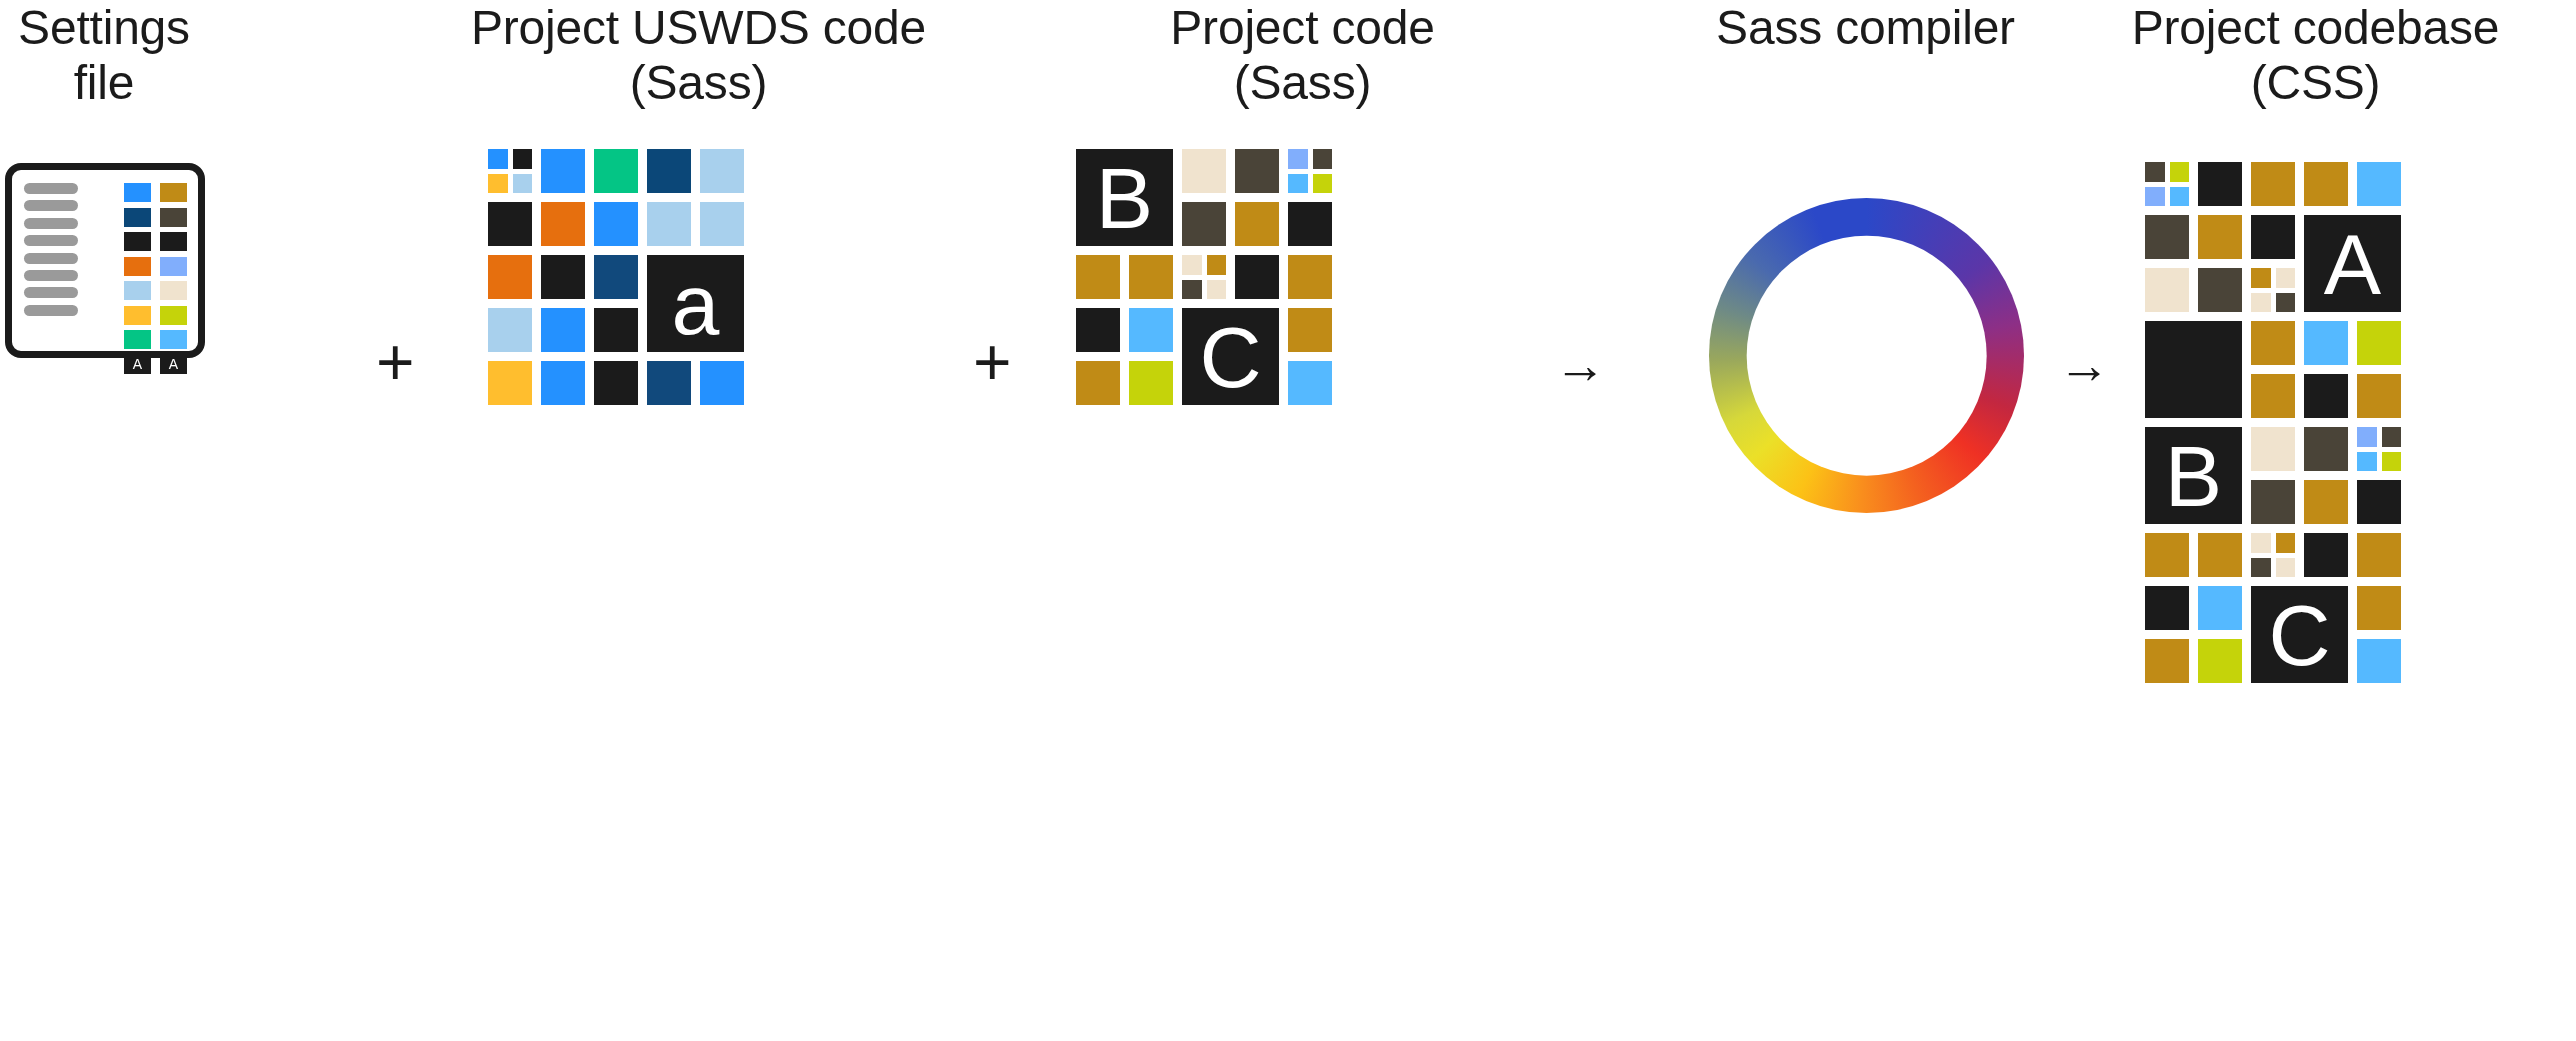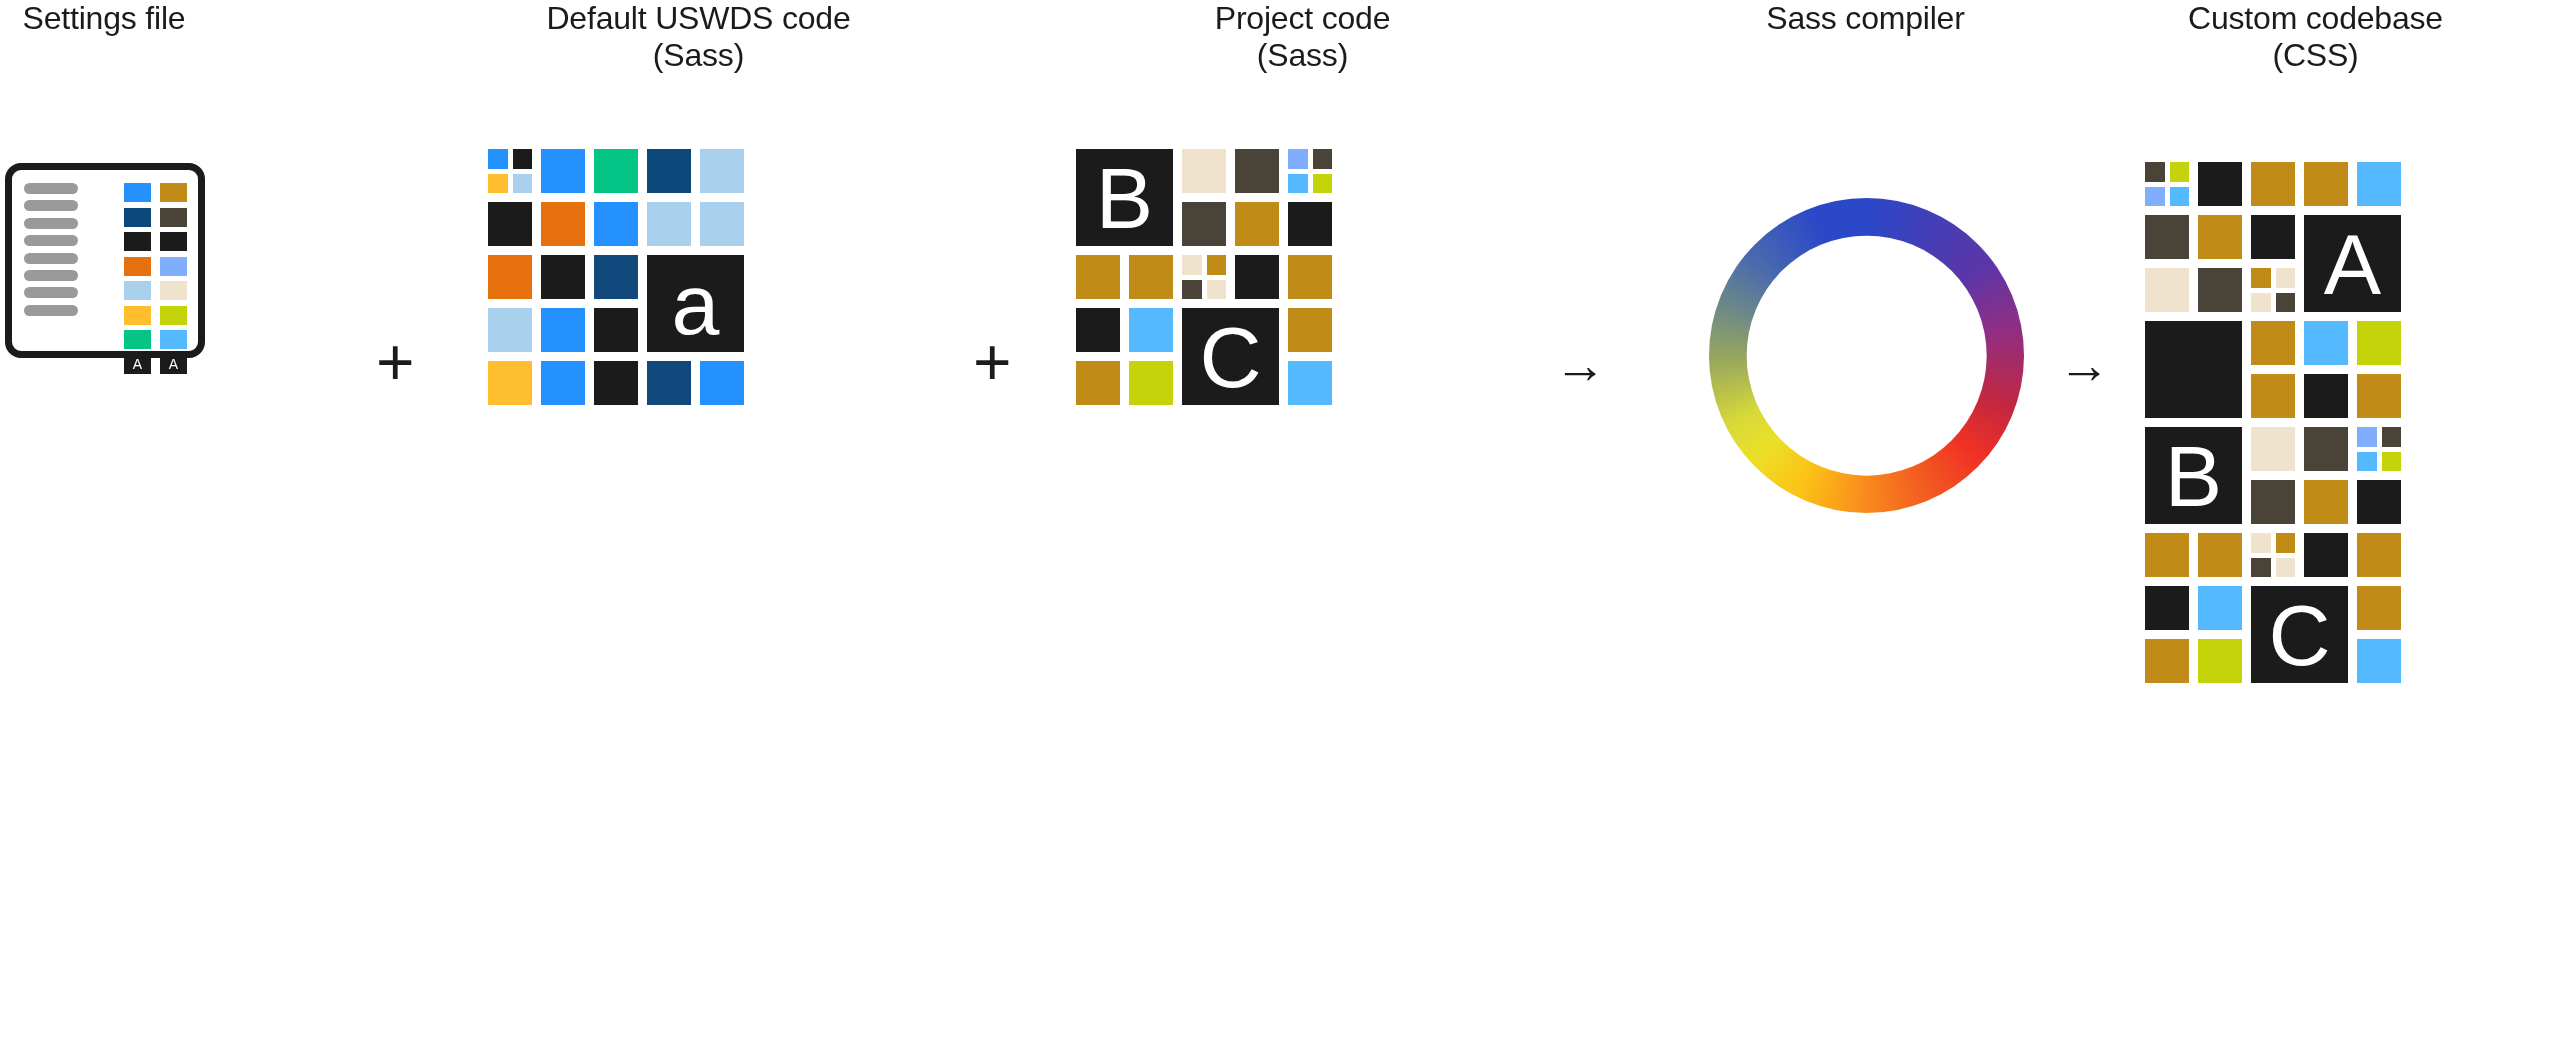--- a/index.html
+++ b/index.html
@@ -5,21 +5,21 @@
   html,body{margin:0;padding:0;background:#ffffff;}
   body{
     width:2576px;height:1042px;position:relative;overflow:hidden;
     font-family:"Liberation Sans","DejaVu Sans",sans-serif;
     color:#1b1b1b;
   }
   .stage{position:absolute;inset:0;}
 
   
   .heading{
-    position:absolute;text-align:center;font-size:32px;line-height:1.15;
+    position:absolute;text-align:center;font-size:48px;line-height:1.15;
     color:#1b1b1b;font-weight:400;letter-spacing:-0.2px;white-space:pre-line;
   }
 
   
   .settings-card{
     position:absolute;left:5px;top:163px;width:200px;height:195px;
     border:7px solid #1b1b1b;border-radius:16px;background:#ffffff;
     box-sizing:border-box;
   }
   .settings-rows{
@@ -92,26 +92,26 @@
     width:76.4%;height:76.4%;border-radius:50%;background:#ffffff;
   }
 </style>
 </head>
 <body>
 
 <div class="stage">
 
   <div id="headings">
       <div class="heading" style="left: 0px; top: 0px; width: 208px;">Settings file</div>
-      <div class="heading" style="left: 419px; top: 0px; width: 559px;">Default USWDS code
+      <div class="heading" style="left: 419px; top: 0px; width: 559px;">Project USWDS code
 (Sass)</div>
       <div class="heading" style="left: 1023px; top: 0px; width: 559px;">Project code
 (Sass)</div>
       <div class="heading" style="left: 1636px; top: 0px; width: 459px;">Sass compiler</div>
-      <div class="heading" style="left: 2055px; top: 0px; width: 521px;">Custom codebase
+      <div class="heading" style="left: 2055px; top: 0px; width: 521px;">Project codebase
 (CSS)</div>
     </div>
 
   <div class="settings-card">
     <div class="settings-rows" id="settings-rows">
         <div class="settings-row"></div>
         <div class="settings-row"></div>
         <div class="settings-row"></div>
         <div class="settings-row"></div>
         <div class="settings-row"></div>

